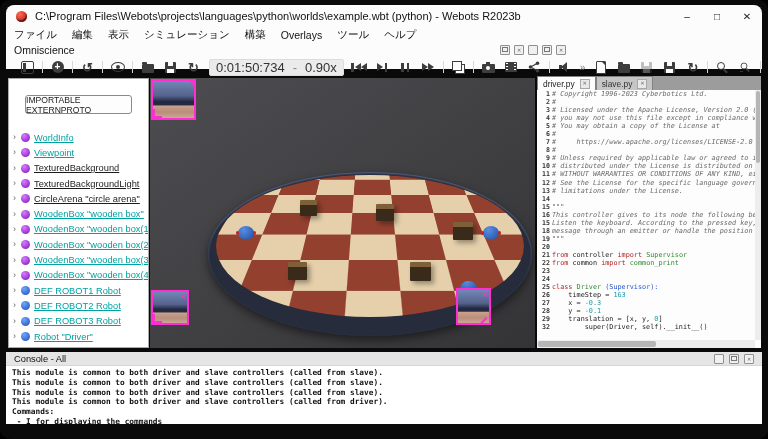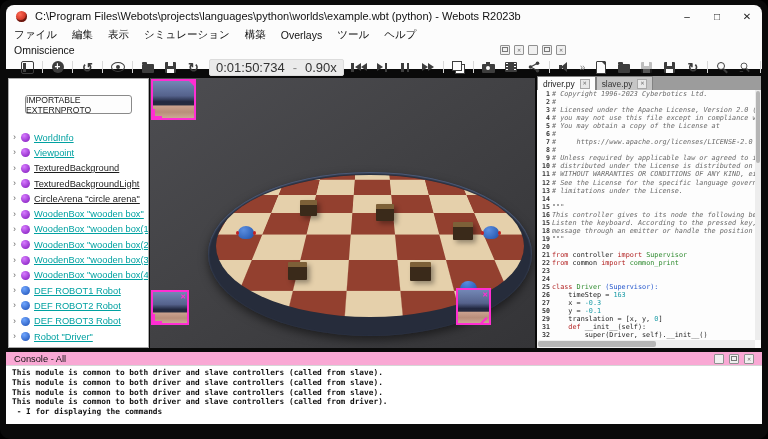--- a/index.html
+++ b/index.html
@@ -113,21 +113,21 @@
   .s-n{color:#1a9ba6;}
   .s-b{color:#2255cc;}
   .s-p{color:#222;}
   #vscroll{position:absolute;right:0;top:14px;width:6px;height:250px;background:#ededed;}
   #vthumb{position:absolute;left:1px;top:1px;width:4px;height:72px;background:#b5b5b5;border-radius:2px;}
   #hscroll{position:absolute;left:0;bottom:0;width:218px;height:8px;background:#ededed;}
   #hthumb{position:absolute;left:1px;top:1px;width:118px;height:6px;background:#b5b5b5;border-radius:2px;}
 
   
   #console{position:absolute;left:6px;top:352px;width:756px;height:72px;background:#fff;overflow:hidden;}
-  #conheader{height:13px;background:#f9a8d4;border-bottom:1px solid #d6d6d6;display:flex;align-items:center;}
+  #conheader{height:13px;background:#e5e5e5;border-bottom:1px solid #d6d6d6;display:flex;align-items:center;}
   #contitle{font-size:9.3px;color:#111;margin-left:8px;flex:1;}
   #conicons{display:flex;gap:5px;margin-right:8px;}
   #conbody{height:57px;overflow:hidden;padding:2px 0 0 6px;}
   .conline{font:bold 7.8px "DejaVu Sans Mono",monospace;color:#111;line-height:9.8px;white-space:pre;}
 </style>
 </head>
 <body>
 
 <div id="win">
 
@@ -410,23 +410,22 @@
         <div class="cl"><span class="ln">18</span><span class="ct"><span class="s-c">message through an emitter or handle the position of Robot1.</span></span></div>
         <div class="cl"><span class="ln">19</span><span class="ct"><span class="s-c">"""</span></span></div>
         <div class="cl"><span class="ln">20</span><span class="ct"></span></div>
         <div class="cl"><span class="ln">21</span><span class="ct"><span class="s-k">from </span><span class="s-p">controller </span><span class="s-k">import </span><span class="s-g">Supervisor</span></span></div>
         <div class="cl"><span class="ln">22</span><span class="ct"><span class="s-k">from </span><span class="s-p">common </span><span class="s-k">import </span><span class="s-g">common_print</span></span></div>
         <div class="cl"><span class="ln">23</span><span class="ct"></span></div>
         <div class="cl"><span class="ln">24</span><span class="ct"></span></div>
         <div class="cl"><span class="ln">25</span><span class="ct"><span class="s-k">class </span><span class="s-g">Driver </span><span class="s-b">(Supervisor):</span></span></div>
         <div class="cl"><span class="ln">26</span><span class="ct"><span class="s-p">    timeStep = </span><span class="s-n">163</span></span></div>
         <div class="cl"><span class="ln">27</span><span class="ct"><span class="s-p">    x = </span><span class="s-n">-0.3</span></span></div>
-        <div class="cl"><span class="ln">50</span><span class="ct"><span class="s-p">    y = </span><span class="s-n">-0.1</span></span></div>
+        <div class="cl"><span class="ln">28</span><span class="ct"><span class="s-p">    y = </span><span class="s-n">-0.1</span></span></div>
         <div class="cl"><span class="ln">29</span><span class="ct"><span class="s-p">    translation = [x, y, </span><span class="s-n">0</span><span class="s-p">]</span></span></div>
-        <div class="cl"><span class="ln">31</span><span class="ct"><span class="s-k">    def </span><span class="s-p">__init__</span><span class="s-p">(self):</span></span></div>
         <div class="cl"><span class="ln">32</span><span class="ct"><span class="s-p">        super(Driver, self).__init__()</span></span></div>
       </div>
     <div id="vscroll">
         <div id="vthumb"></div>
       </div>
     <div id="hscroll">
         <div id="hthumb"></div>
       </div>
   </div>
 
@@ -437,17 +436,18 @@
         <span class="dkb"></span>
         <span class="dkb sq"></span>
         <span class="dkb">✕</span>
       </span>
     </div>
     <div id="conbody">
         <div class="conline">This module is common to both driver and slave controllers (called from slave).</div>
         <div class="conline">This module is common to both driver and slave controllers (called from slave).</div>
         <div class="conline">This module is common to both driver and slave controllers (called from slave).</div>
         <div class="conline">This module is common to both driver and slave controllers (called from driver).</div>
+        <div class="conline">Commands:</div>
         <div class="conline"> - I for displaying the commands</div>
       </div>
   </div>
 
 </div>
 
 </body></html>

